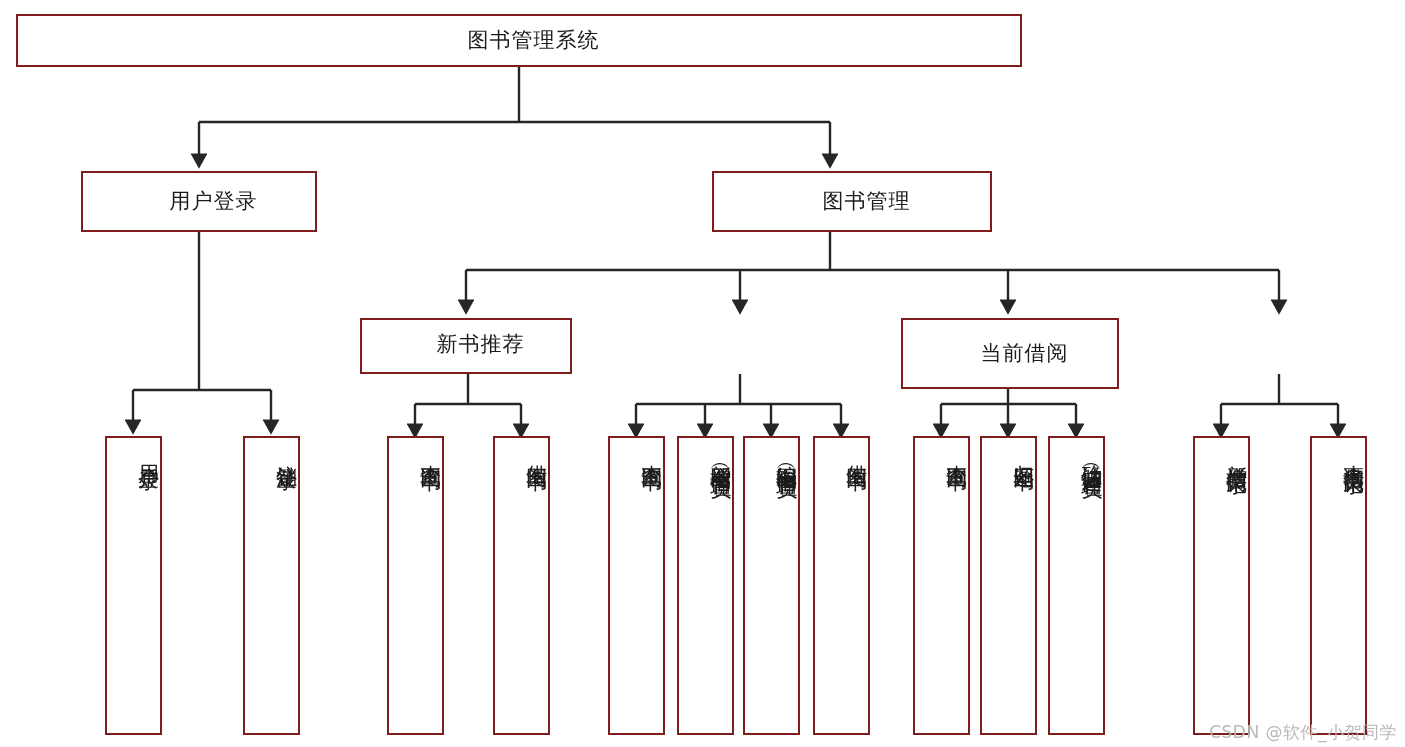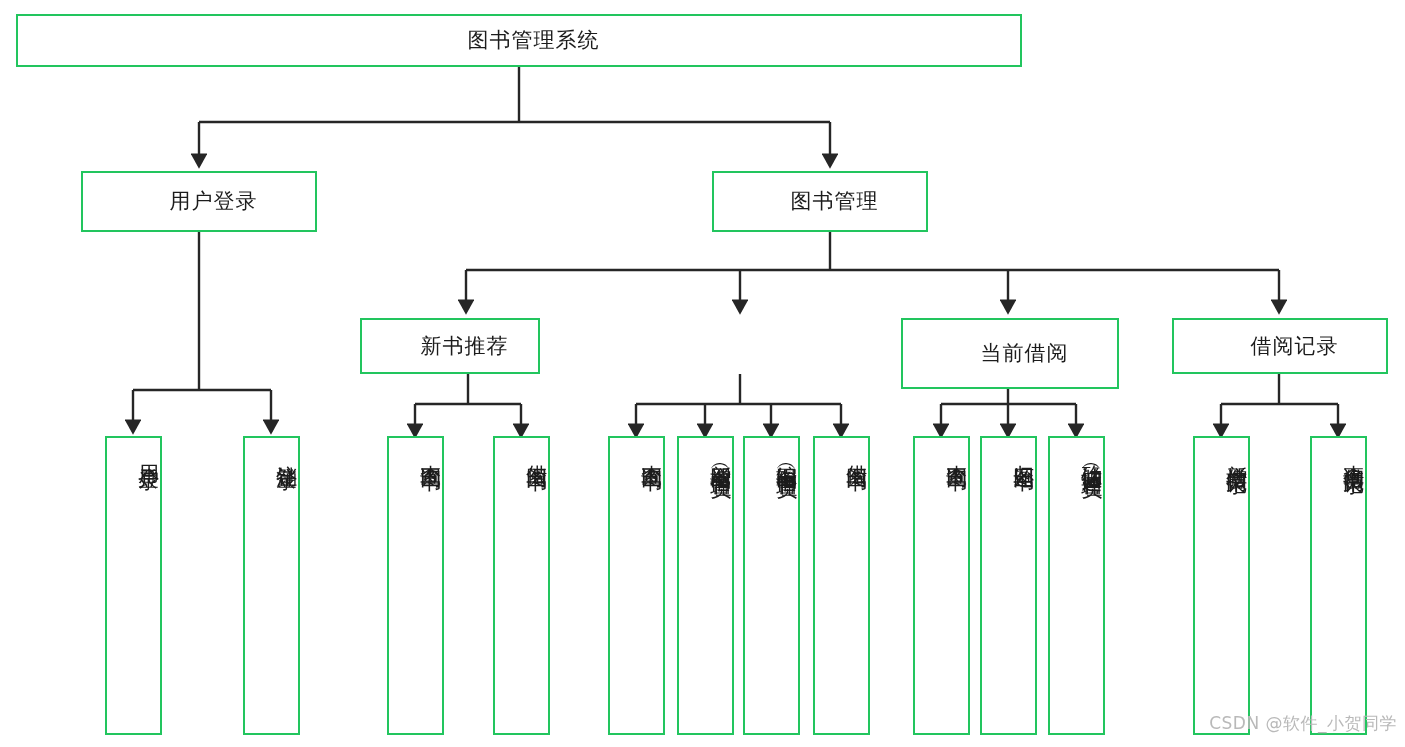--- a/index.html
+++ b/index.html
@@ -24,21 +24,21 @@
     left: 0;
     top: 0;
     width: 1405px;
     height: 747px;
     pointer-events: none;
   }
   .node {
     position: absolute;
     box-sizing: border-box;
     background: #ffffff;
-    border: 2px solid #22c55e;
+    border: 2px solid #7f1d1d;
     display: flex;
     align-items: center;
     justify-content: center;
     z-index: 2;
     padding-left: 29px;
   }
   .node-label {
     font-size: 21px;
     line-height: 1.18;
     color: #1c1c1c;
@@ -62,21 +62,21 @@
     letter-spacing: 2px;
     white-space: normal;
     max-height: 290px;
   }
   .node.leaf.tall-text .node-label {
     max-height: 292px;
   }
   #watermark {
     position: absolute;
     right: 8px;
-    bottom: 12px;
+    bottom: 3px;
     font-size: 17px;
     color: #b9b9b9;
     letter-spacing: 0.5px;
     white-space: nowrap;
     z-index: 5;
     font-family: "DejaVu Sans", "Liberation Sans", sans-serif;
   }
 </style>
 </head>
 <body>
@@ -150,36 +150,33 @@
   </svg>
 
   <div class="node root" style="left:16px; top:14px; width:1006px; height:53px;">
     <span class="node-label">图书管理系统</span>
   </div>
 
   <div class="node level2" style="left:81px; top:171px; width:236px; height:61px;">
     <span class="node-label">用户登录</span>
   </div>
 
-  <div class="node level2" style="left:712px; top:171px; width:216px; height:61px;">
+  <div class="node level2" style="left:712px; top:171px; width:280px; height:61px;">
     <span class="node-label">图书管理</span>
   </div>
 
-  <div class="node level3" style="left:360px; top:318px; width:180px; height:56px;">
+  <div class="node level3" style="left:360px; top:318px; width:212px; height:56px;font-family:Liberation Mono, monospace;">
     <span class="node-label">新书推荐</span>
   </div>
 
 
   <div class="node level3" style="left:901px; top:318px; width:218px; height:71px;">
     <span class="node-label">当前借阅</span>
   </div>
 
-  <div class="node level3" style="left:1172px; top:318px; width:216px; height:56px;">
-    <span class="node-label">借阅记录</span>
-  </div>
 
   <div class="node leaf" style="left:105px; top:436px; width:57px; height:299px;">
     <span class="node-label">用户登录</span>
   </div>
 
   <div class="node leaf" style="left:243px; top:436px; width:57px; height:299px;">
     <span class="node-label">注销登录</span>
   </div>
 
   <div class="node leaf" style="left:387px; top:436px; width:57px; height:299px;">

